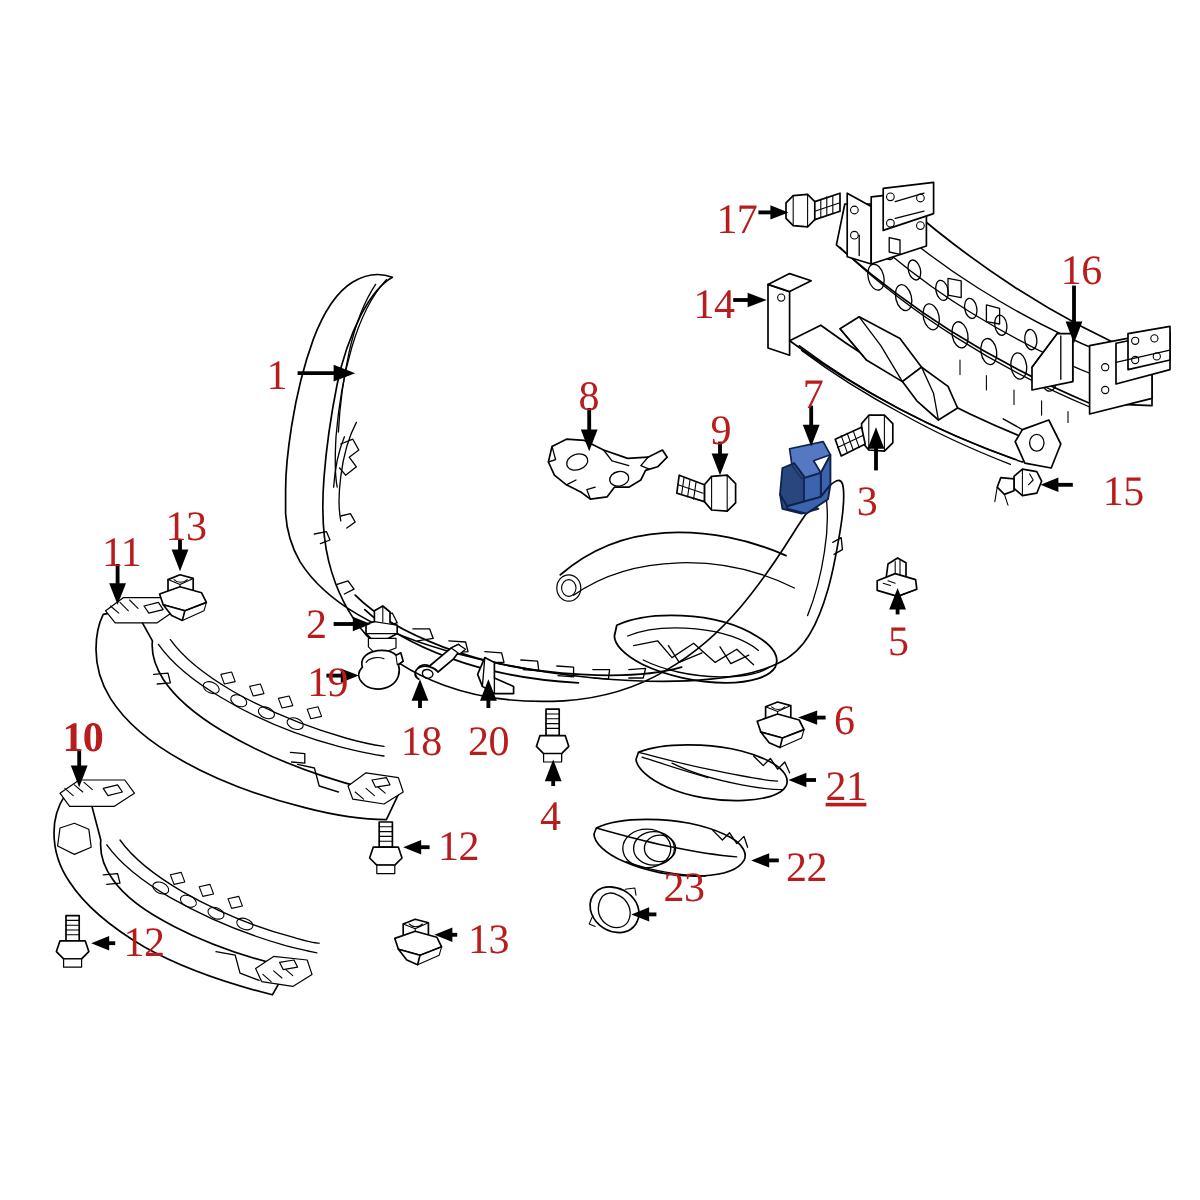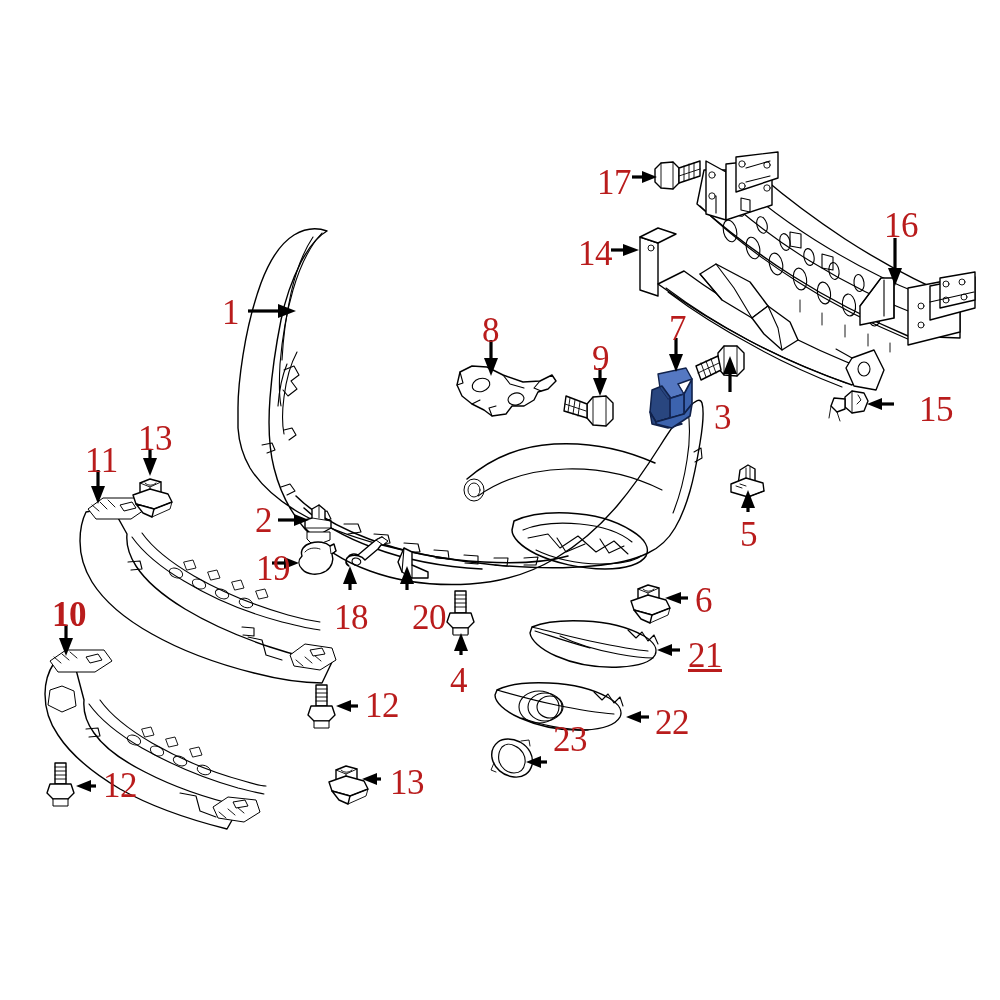--- a/index.html
+++ b/index.html
@@ -591,18 +591,18 @@
   <div class="callout-label" style="left:365px;top:688px;">12</div>
   <div class="callout-label" style="left:103px;top:768px;">12</div>
   <div class="callout-label" style="left:138px;top:421px;">13</div>
   <div class="callout-label" style="left:390px;top:765px;">13</div>
   <div class="callout-label" style="left:578px;top:236px;">14</div>
   <div class="callout-label" style="left:907px;top:392px;margin-left:12px;">15</div>
   <div class="callout-label" style="left:884px;top:208px;">16</div>
   <div class="callout-label" style="left:597px;top:165px;">17</div>
   <div class="callout-label" style="left:334px;top:600px;">18</div>
   <div class="callout-label" style="left:240px;top:551px;margin-left:16px;">19</div>
-  <div class="callout-label" style="left:412px;top:600px;">20</div>
+  <div class="callout-label" style="left:390px;top:600px;">20</div>
   <div class="callout-label" style="left:688px;top:638px;text-decoration:underline;">21</div>
   <div class="callout-label" style="left:655px;top:705px;text-align:center;">22</div>
   <div class="callout-label" style="left:553px;top:722px;">23</div>
 
 </div>
 
 </body></html>

